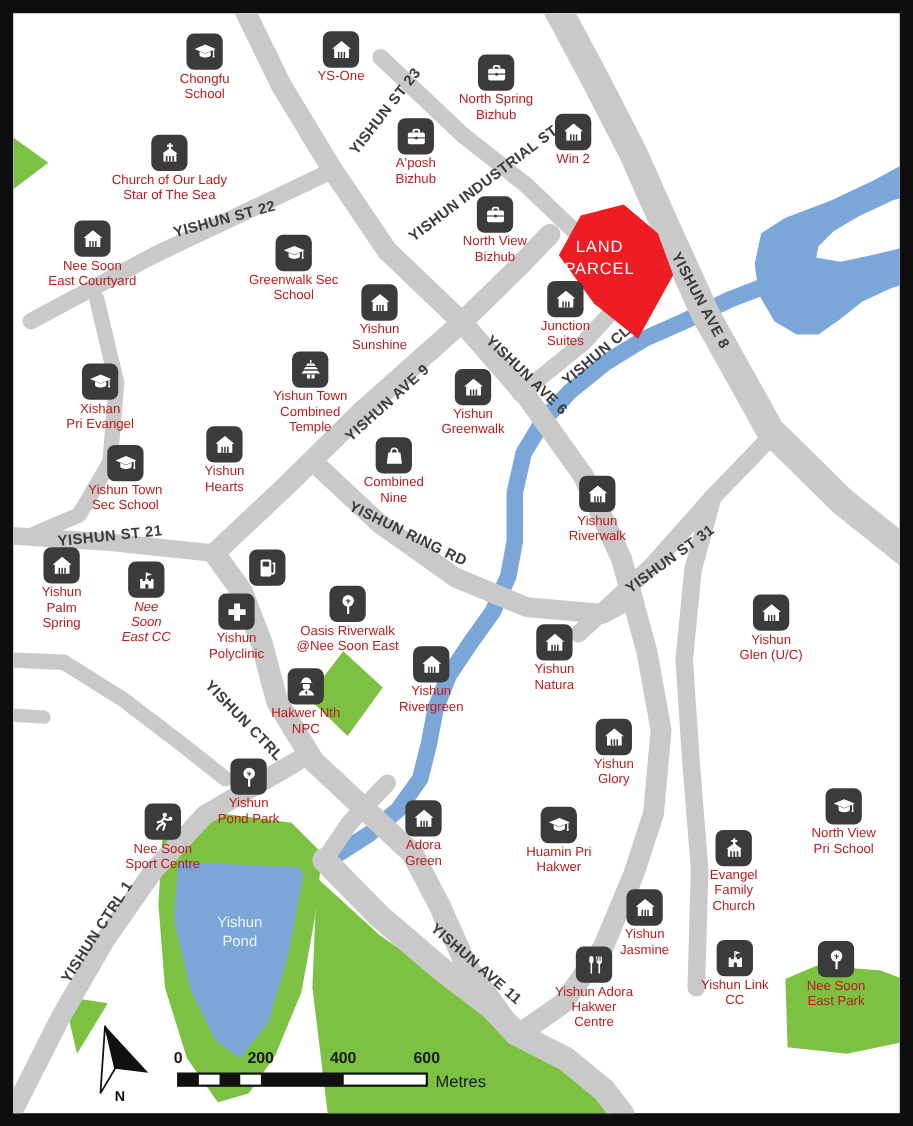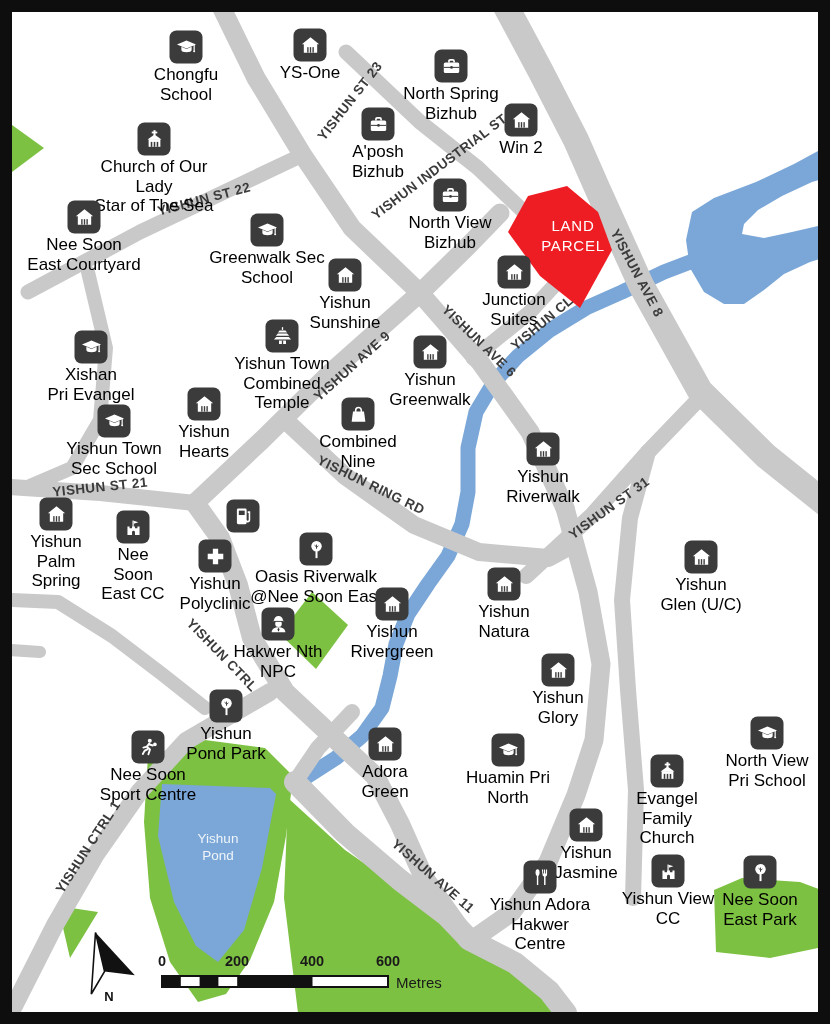--- a/index.html
+++ b/index.html
@@ -17,24 +17,24 @@
   }
   .poi{position:absolute;width:0;height:0;}
   .pin{
     position:absolute;left:0;top:0;transform:translate(-50%,-50%);
     width:33px;height:33px;background:#3b3b3b;border-radius:7px;
     display:flex;align-items:center;justify-content:center;
   }
   .pin svg{width:22px;height:22px;display:block;}
   .plabel{
     position:absolute;left:0;top:18px;transform:translateX(-50%);
-    font-size:17px;line-height:1.16;color:#000000;text-align:center;
+    font-size:12px;line-height:1.16;color:#b91c1c;text-align:center;
     white-space:pre-line;width:max-content;max-width:140px;
   }
-  .plabel.italic{}
+  .plabel.italic{font-style:italic;}
   .area-label{
     position:absolute;transform:translate(-50%,-50%);text-align:center;
     white-space:pre-line;pointer-events:none;
   }
   #pond-label{color:#eef4f8;font-size:13.5px;line-height:1.25;}
   #parcel-label{color:#ffffff;font-size:15px;line-height:1.3;letter-spacing:.8px;}
 </style>
 </head>
 <body>
 
@@ -189,21 +189,21 @@
     <div class="rlabel" style="left:340px;top:354px;--rot:-42deg">YISHUN AVE 9</div>
     <div class="rlabel" style="left:467px;top:329px;--rot:44deg">YISHUN AVE 6</div>
     <div class="rlabel" style="left:530px;top:311px;--rot:-40deg">YISHUN CL</div>
     <div class="rlabel" style="left:359px;top:473px;--rot:26deg">YISHUN RING RD</div>
     <div class="rlabel" style="left:88px;top:475px;--rot:-6deg">YISHUN ST 21</div>
     <div class="rlabel" style="left:597px;top:496px;--rot:-36deg">YISHUN ST 31</div>
     <div class="rlabel" style="left:210px;top:643px;--rot:46deg">YISHUN CTRL</div>
     <div class="rlabel" style="left:76px;top:835px;--rot:-57deg">YISHUN CTRL 1</div>
     <div class="rlabel" style="left:421px;top:864px;--rot:41deg">YISHUN AVE 11</div>
 
-    <div class="area-label" id="parcel-label" style="left:561px;top:223px">LAND
+    <div class="area-label" id="parcel-label" style="left:533px;top:223px">LAND
 PARCEL</div>
     <div class="area-label" id="pond-label" style="left:206px;top:836px">Yishun
 Pond</div>
 
     <div class="poi" style="left:174px;top:35px">
         <span class="pin">
           <svg viewBox="0 0 24 24">
             <use href="#s-graduation-cap"></use>
           </svg>
         </span>
@@ -479,21 +479,21 @@
         <span class="plabel">Adora
 Green</span>
       </div>
     <div class="poi" style="left:496px;top:738px">
         <span class="pin">
           <svg viewBox="0 0 24 24">
             <use href="#s-graduation-cap"></use>
           </svg>
         </span>
         <span class="plabel">Huamin Pri
-North</span>
+Hakwer</span>
       </div>
     <div class="poi" style="left:755px;top:721px">
         <span class="pin">
           <svg viewBox="0 0 24 24">
             <use href="#s-graduation-cap"></use>
           </svg>
         </span>
         <span class="plabel">North View
 Pri School</span>
       </div>
@@ -525,21 +525,21 @@
         <span class="plabel">Yishun Adora
 Hakwer
 Centre</span>
       </div>
     <div class="poi" style="left:656px;top:859px">
         <span class="pin">
           <svg viewBox="0 0 24 24">
             <use href="#s-fort-flag"></use>
           </svg>
         </span>
-        <span class="plabel">Yishun View
+        <span class="plabel">Yishun Link
 CC</span>
       </div>
     <div class="poi" style="left:748px;top:860px">
         <span class="pin">
           <svg viewBox="0 0 24 24">
             <use href="#s-tree"></use>
           </svg>
         </span>
         <span class="plabel">Nee Soon
 East Park</span>

